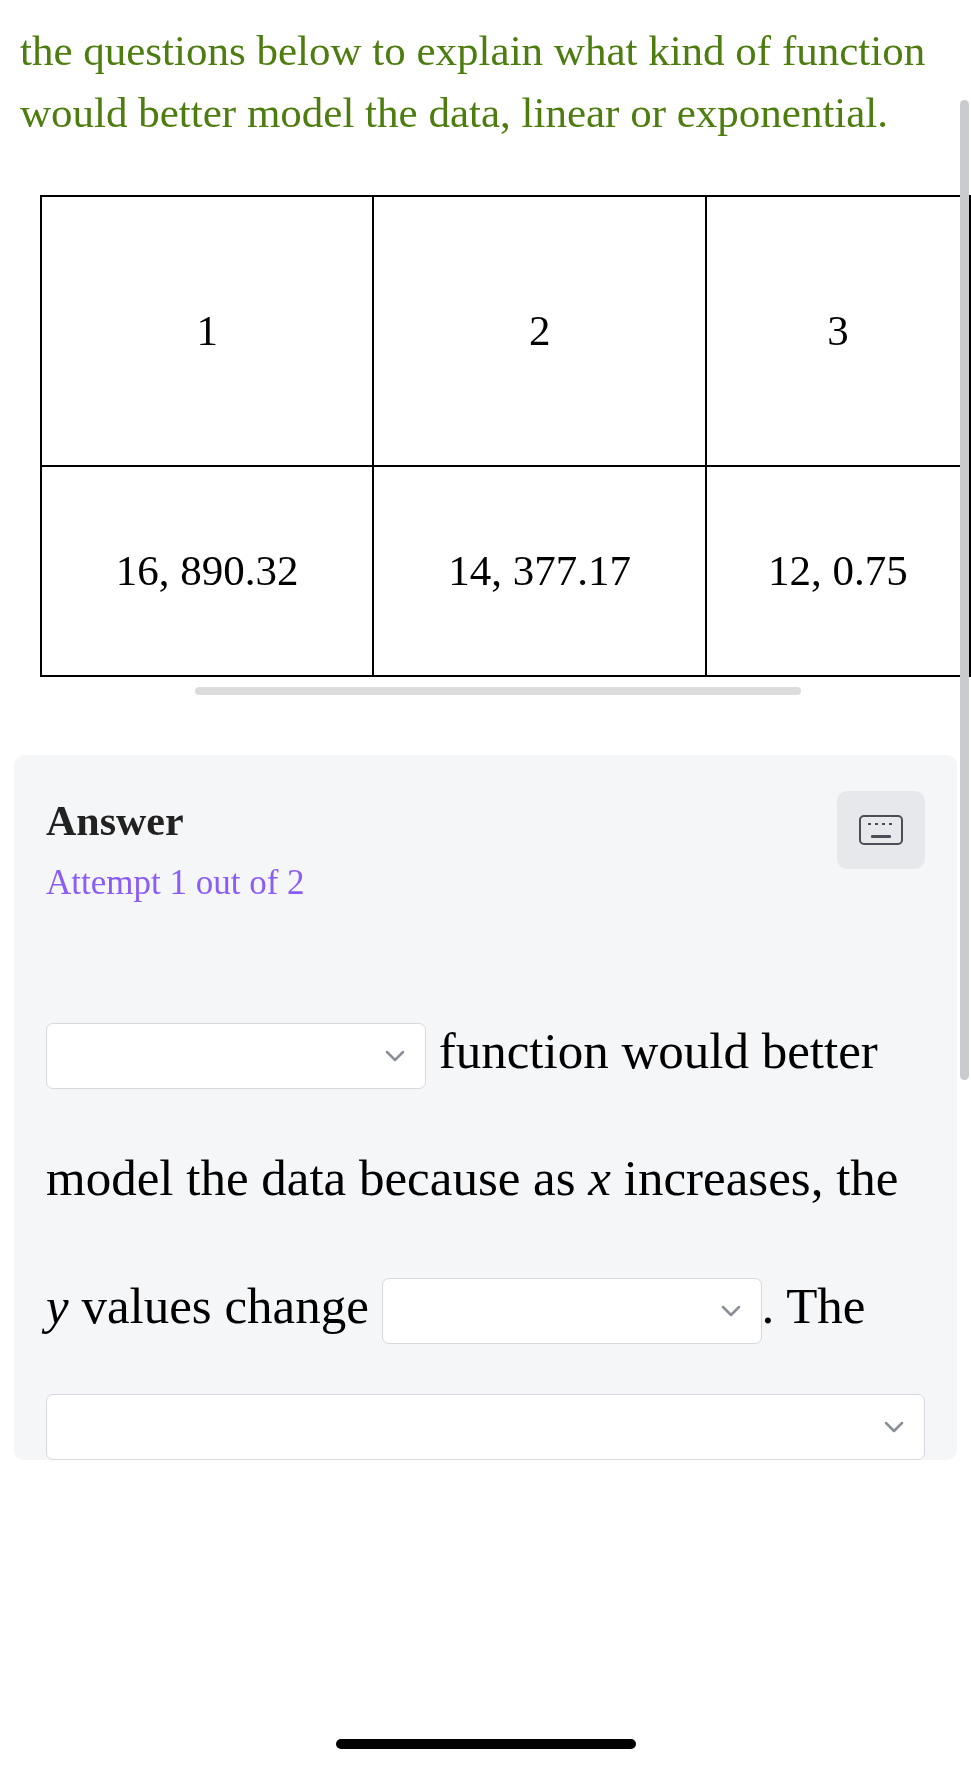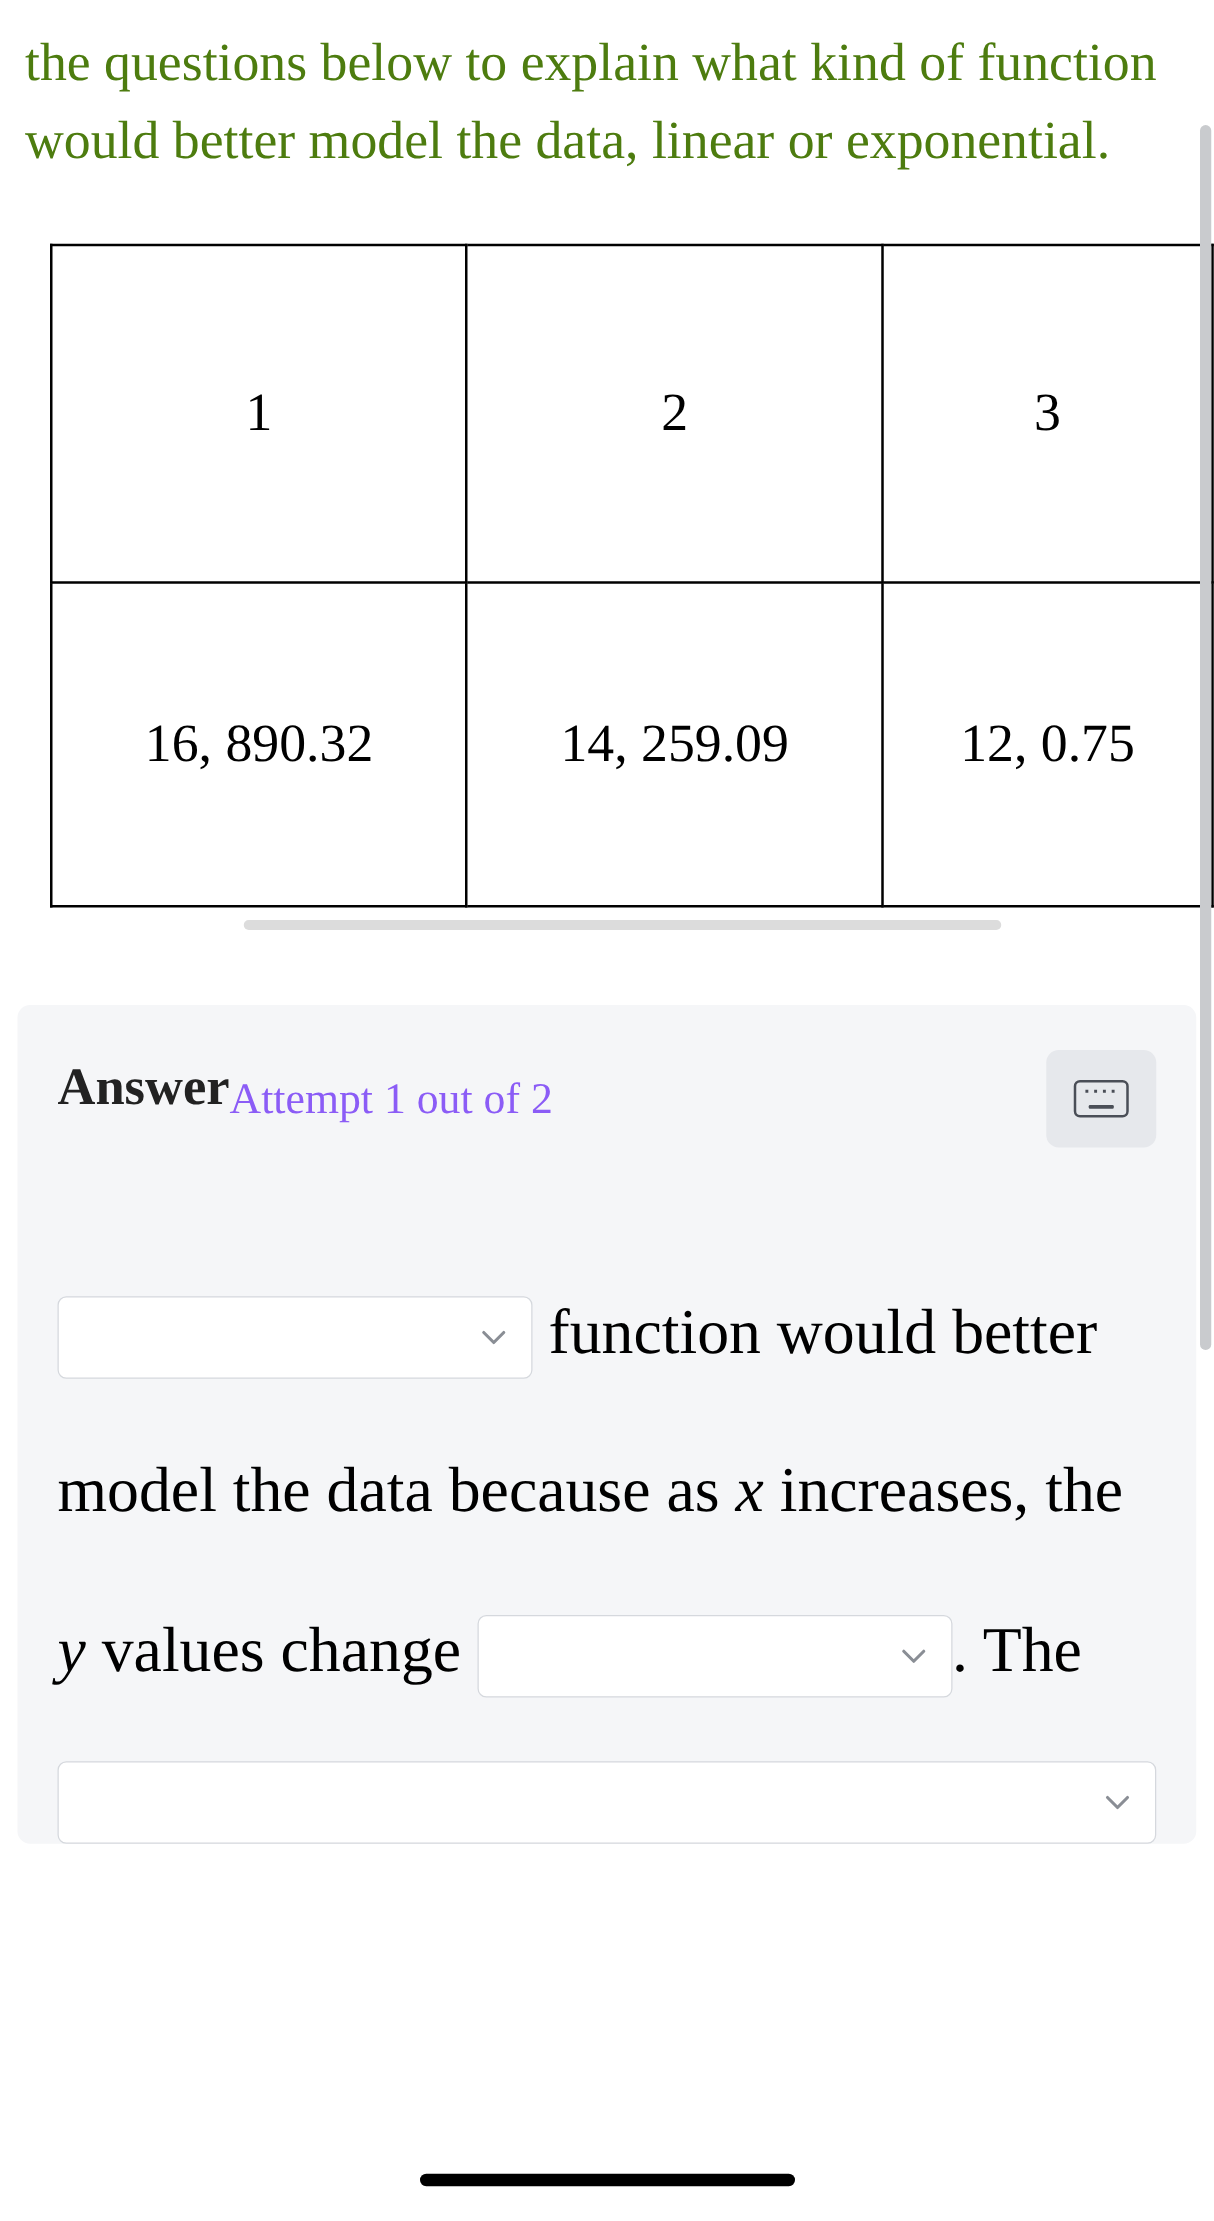--- a/index.html
+++ b/index.html
@@ -35,21 +35,21 @@
     border: 2px solid #000;
     text-align: center;
     font-size: 43px;
     font-family: 'Times New Roman', serif;
   }
   .data-table tr.row1 td {
     height: 270px;
     padding: 0 30px;
   }
   .data-table tr.row2 td {
-    height: 259px;
+    height: 210px;
     padding: 13px 12px;
   }
   .table-scroll-indicator {
     height: 8px;
     background: #dcdcdc;
     margin-left: 175px;
     margin-right: 150px;
     border-radius: 4px;
     margin-bottom: 60px;
   }
@@ -59,22 +59,21 @@
     padding: 42px 32px 0 32px;
     margin: 0 -6px;
   }
   .answer-header {
     display: flex;
     justify-content: space-between;
     align-items: flex-start;
   }
   .answer-title-block {
     display: flex;
-    flex-direction: row;
-    align-items: center;
+    flex-direction: column;
   }
   .answer-title {
     font-family: Georgia, serif;
     font-weight: bold;
     font-size: 42px;
     color: #222;
     margin-bottom: 18px;
   }
   .attempt-text {
     font-family: Georgia, serif;
@@ -190,21 +189,21 @@
 
   <table class="data-table">
     <tbody>
         <tr class="row1">
       <td>1</td>
       <td>2</td>
       <td>3</td>
     </tr>
     <tr class="row2">
       <td>16, 890.32</td>
-      <td>14, 259.09</td>
+      <td>14, 377.17</td>
       <td>12, 0.75</td>
     </tr>
   </tbody>
     </table>
   <div class="table-scroll-indicator"></div>
 
   <div class="answer-panel">
     <div class="answer-header">
       <div class="answer-title-block">
         <div class="answer-title">Answer</div>

